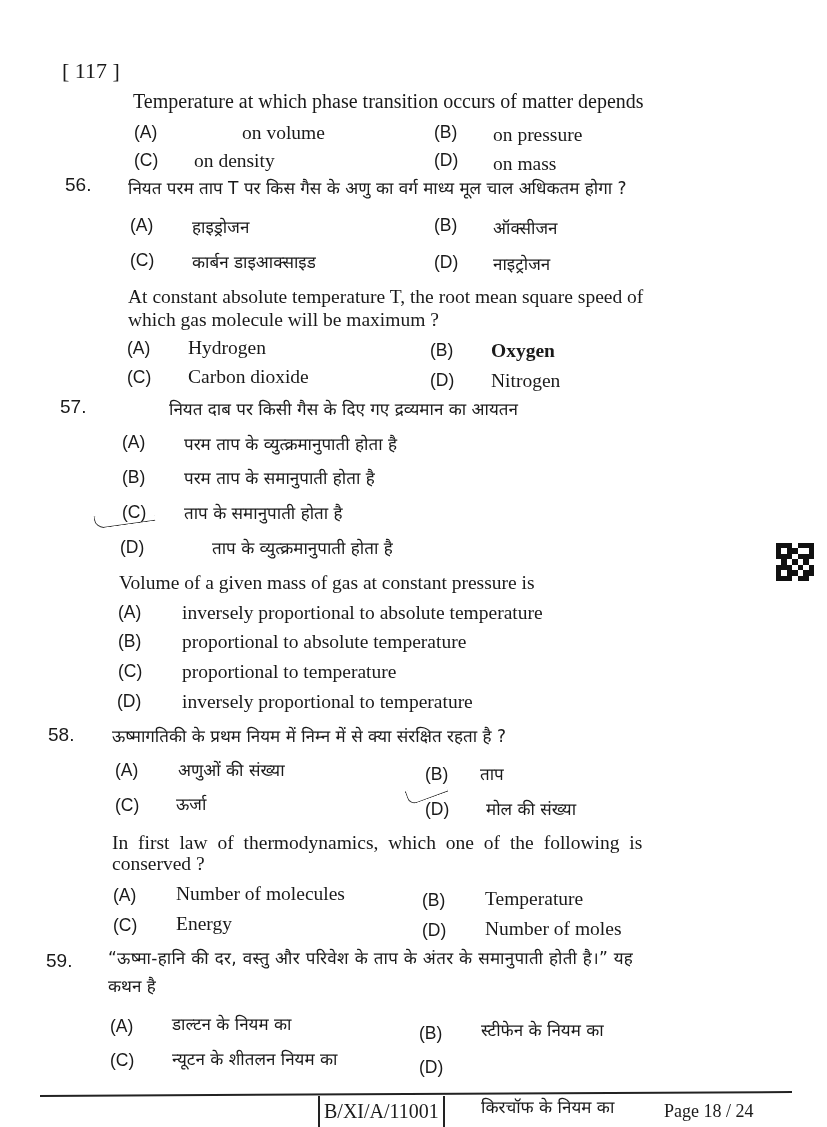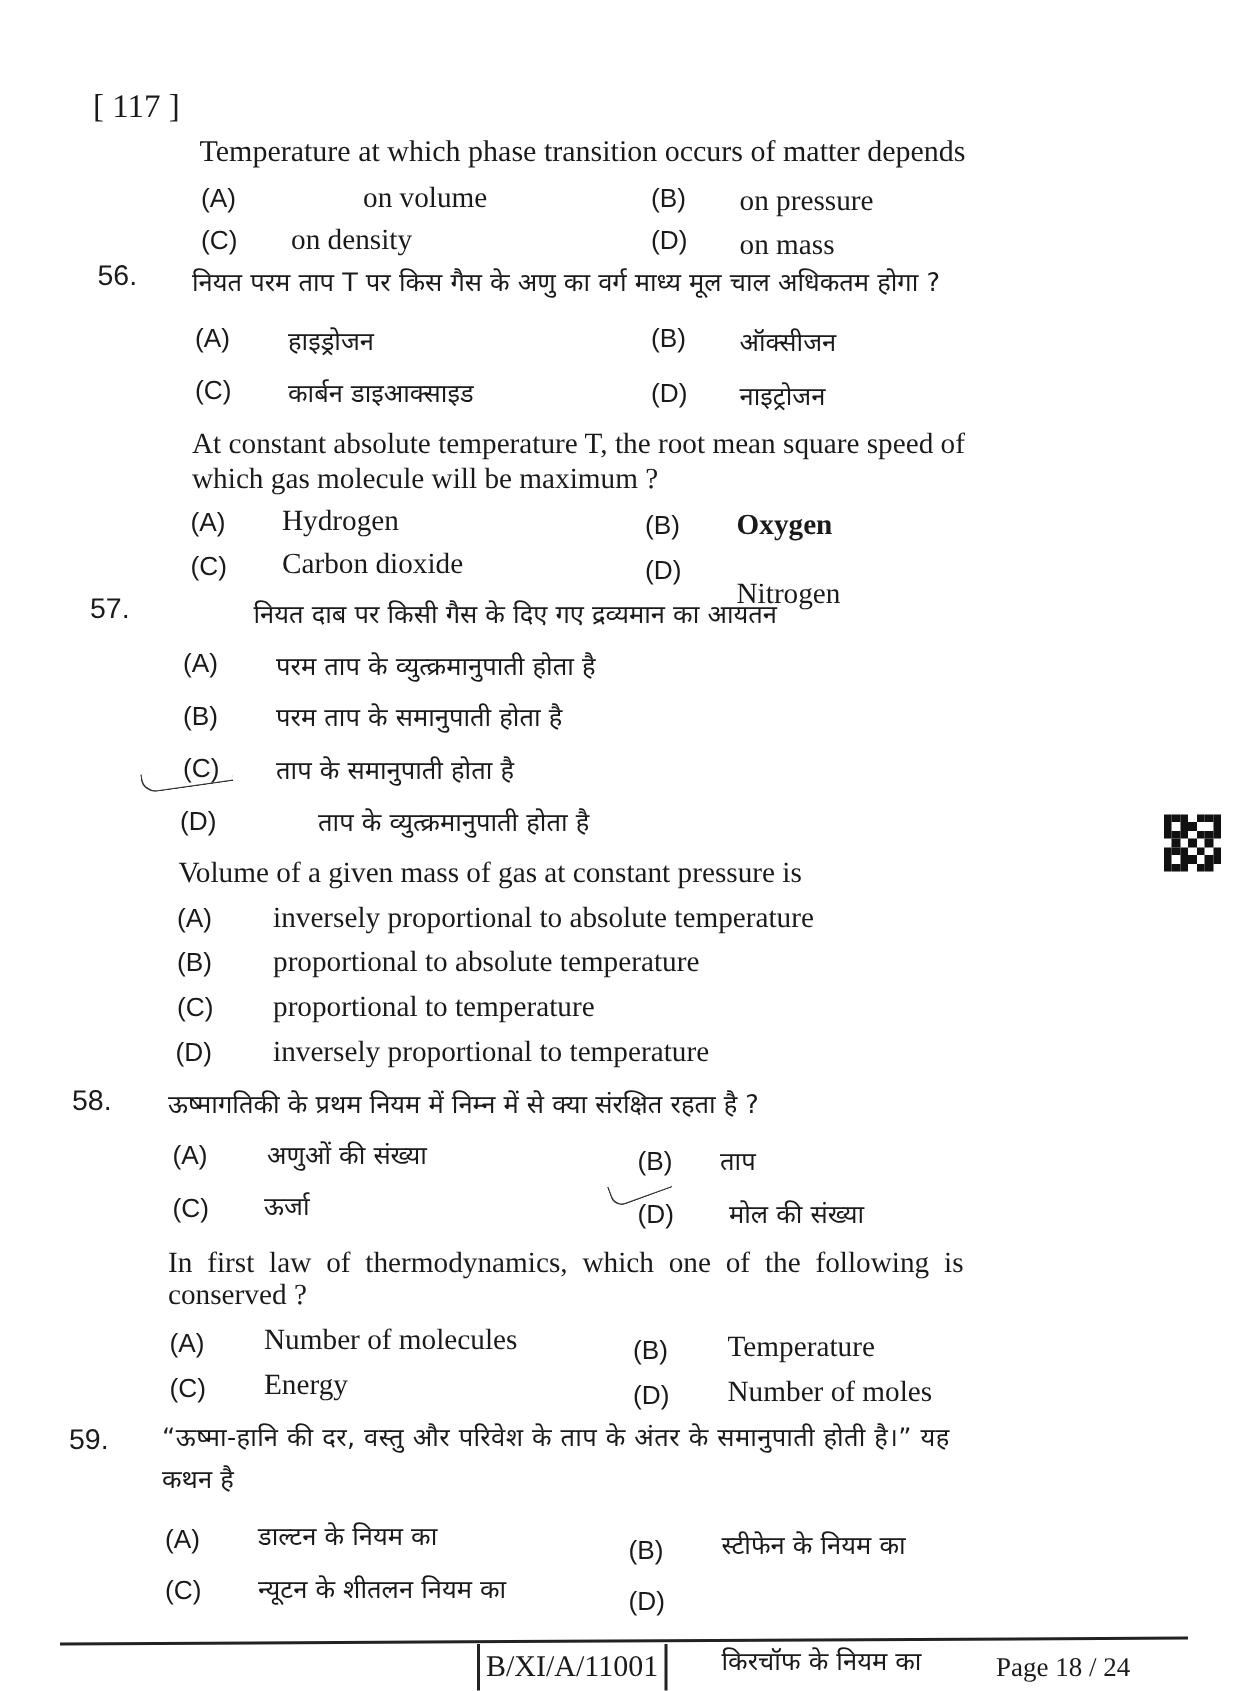--- a/index.html
+++ b/index.html
@@ -66,21 +66,21 @@
 
     <div class="abs en" style="left:128px;top:286px;">At constant absolute temperature T, the root mean square speed of</div>
     <div class="abs en" style="left:128px;top:309px;">which gas molecule will be maximum ?</div>
     <div class="abs lab" style="left:127px;top:338px;">(A)</div>
     <div class="abs en" style="left:188px;top:337px;">Hydrogen</div>
     <div class="abs lab" style="left:430px;top:340px;">(B)</div>
     <div class="abs en bold" style="left:491px;top:340px;">Oxygen</div>
     <div class="abs lab" style="left:127px;top:367px;">(C)</div>
     <div class="abs en" style="left:188px;top:366px;">Carbon dioxide</div>
     <div class="abs lab" style="left:430px;top:370px;">(D)</div>
-    <div class="abs en" style="left:491px;top:370px;margin-top:16px;">Nitrogen</div>
+    <div class="abs en" style="left:491px;top:370px;">Nitrogen</div>
   </div>
 
   <div>
     <div class="abs qnum" style="left:60px;top:396px;">57.</div>
     <div class="abs hi" style="left:123px;top:397px;margin-left:46px;">नियत दाब पर किसी गैस के दिए गए द्रव्यमान का आयतन</div>
     <div class="abs lab" style="left:122px;top:432px;">(A)</div>
     <div class="abs hi" style="left:184px;top:432px;">परम ताप के व्युत्क्रमानुपाती होता है</div>
     <div class="abs lab" style="left:122px;top:467px;">(B)</div>
     <div class="abs hi" style="left:184px;top:466px;">परम ताप के समानुपाती होता है</div>
     <div class="abs lab" style="left:122px;top:502px;">(C)</div>

